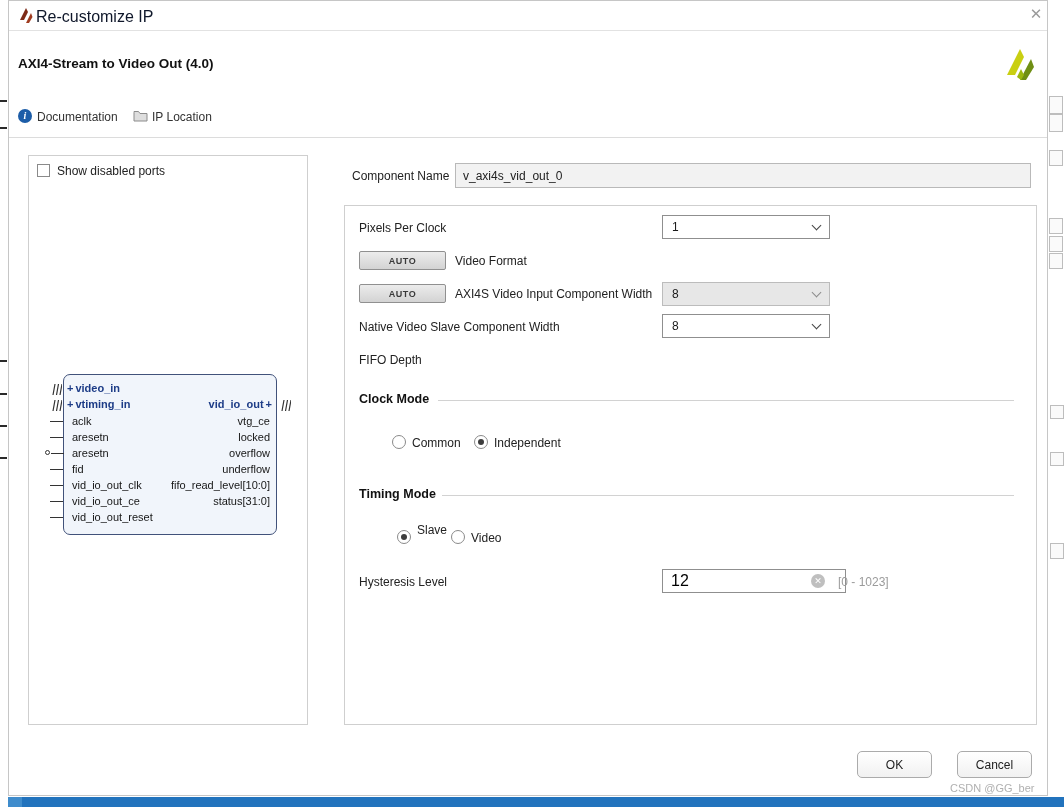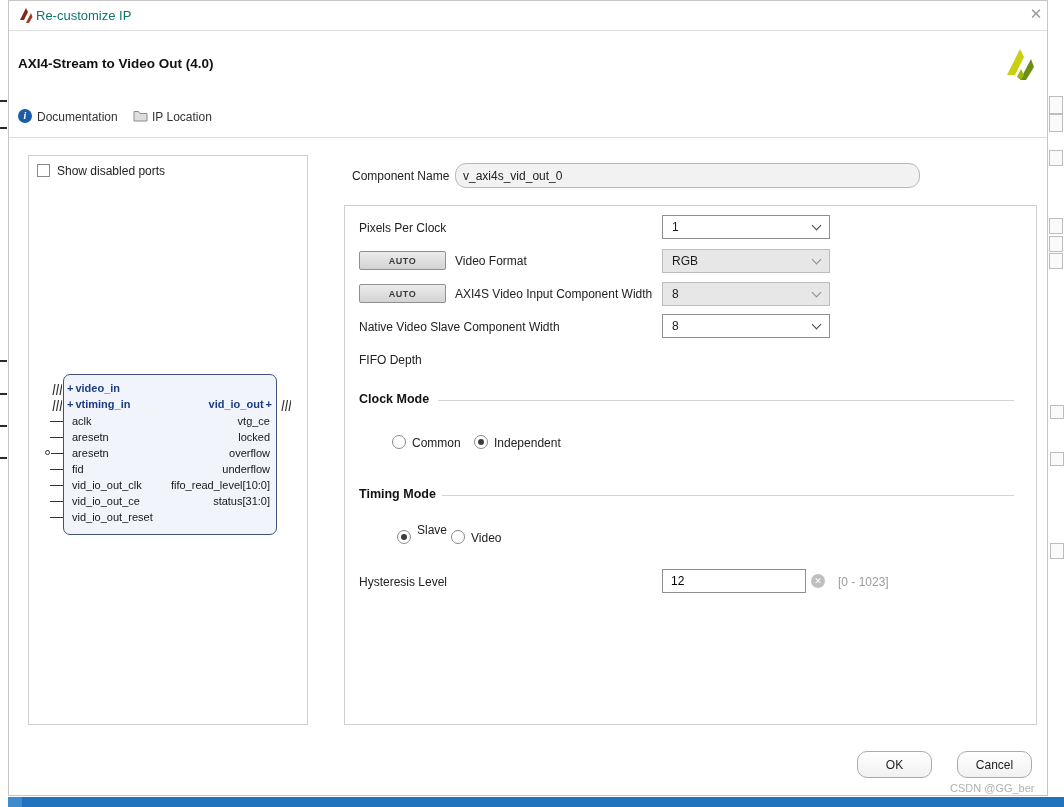--- a/index.html
+++ b/index.html
@@ -6,21 +6,21 @@
   html,body { background:#ffffff; }
   .screen { position:relative; width:1064px; height:807px; background:#fff;
             font-family:"Liberation Sans","DejaVu Sans",sans-serif; color:#1a1a1a; overflow:hidden; }
   .abs { position:absolute; }
 
   
   .dialog { position:absolute; left:8px; top:0; width:1040px; height:796px;
             background:#fff; border:1px solid #c6c6c6; }
   .titlebar-sep { position:absolute; left:9px; top:30px; width:1038px; height:1px; background:#e2e2e2; }
   .links-sep    { position:absolute; left:9px; top:137px; width:1038px; height:1px; background:#dcdcdc; }
-  .win-title { position:absolute; left:36px; top:8px; font-size:13px; color:#0f766e; }
+  .win-title { position:absolute; left:36px; top:8px; font-size:16px; color:#0f172a; }
   .close-x   { position:absolute; left:1026px; top:5px; font-size:15px; color:#9a9a9a; cursor:pointer; width:20px; text-align:center; }
   .page-title { position:absolute; left:18px; top:56px; font-size:13.5px; font-weight:bold; color:#111; }
 
   .link-label { position:absolute; top:110px; font-size:12px; color:#333; }
   .info-icon { position:absolute; left:18px; top:109px; width:14px; height:14px; border-radius:50%;
                background:#1c5da8; color:#fff; font-size:10px; font-style:italic; font-weight:bold;
                text-align:center; line-height:14px; font-family:"Liberation Serif",serif; }
 
   
   .left-panel { position:absolute; left:28px; top:155px; width:280px; height:570px;
@@ -58,28 +58,28 @@
               display:flex; align-items:center; justify-content:center; letter-spacing:0.6px; cursor:pointer; }
 
   .section-title { position:absolute; font-size:12.5px; font-weight:bold; color:#111; }
   .section-line { position:absolute; height:1px; background:#d2d2d2; }
 
   .radio { position:absolute; width:14px; height:14px; border:1px solid #8a8a8a; border-radius:50%; background:#fff; cursor:pointer; }
   .radio.sel::after { content:""; position:absolute; left:3px; top:3px; right:3px; bottom:3px;
                       border-radius:50%; background:#3c3c3c; }
   .radio-label { position:absolute; font-size:12px; color:#222; }
 
-  .hys-input { position:absolute; left:662px; top:569px; width:144px; height:24px; border:1px solid #8f8f8f;
-               background:#fff; font-size:12px; padding:0 26px 0 8px; font-family:"Liberation Sans",sans-serif; }
+  .hys-input { position:absolute; left:662px; top:569px; width:184px; height:24px; border:1px solid #8f8f8f;
+               background:#fff; font-size:16px; padding:0 26px 0 8px; font-family:"Liberation Sans",sans-serif; }
   .clear-x { position:absolute; left:811px; top:574px; width:14px; height:14px; border-radius:50%;
              background:#bfbfbf; color:#fff; font-size:9px; line-height:14px; text-align:center; cursor:pointer; }
   .range-hint { position:absolute; left:838px; top:575px; font-size:12px; color:#9b9b9b; }
 
   .btn { position:absolute; width:75px; height:27px; background:linear-gradient(#ffffff,#f1f1f1);
-         border:1px solid #ababab; border-radius:10px; font-size:12px; color:#222;
+         border:1px solid #ababab; border-radius:5px; font-size:12px; color:#222;
          font-family:"Liberation Sans",sans-serif; cursor:pointer; }
   .watermark { position:absolute; left:950px; top:782px; font-size:11px; color:#b0b0b0; }
 
   
   .taskbar { position:absolute; left:8px; top:797px; width:1056px; height:10px; background:#2273bd; }
   .taskbar-accent { position:absolute; left:8px; top:797px; width:14px; height:10px; background:#3f8ccc; }
   .rbox { position:absolute; border:1px solid #bdbdbd; background:#fafafa; width:14px; }
   .tick { position:absolute; background:#2a2a2a; height:2px; }
 </style>
 </head>
@@ -166,36 +166,32 @@
 
   <div class="port intf" style="right:792px;top:398px"><span>vid_io_out</span><span class="plus" style="margin:0 0 0 2px">+</span></div>
   <div class="port" style="right:794px;top:415px">vtg_ce</div>
   <div class="port" style="right:794px;top:431px">locked</div>
   <div class="port" style="right:794px;top:447px">overflow</div>
   <div class="port" style="right:794px;top:463px">underflow</div>
   <div class="port" style="right:794px;top:479px">fifo_read_level[10:0]</div>
   <div class="port" style="right:794px;top:495px">status[31:0]</div>
 
   <span class="form-label" style="left:352px;top:169px">Component Name</span>
-  <input class="text-input" style="left: 455px; top: 163px; width: 465px; height: 25px; border-radius: 11px;" value="v_axi4s_vid_out_0">
+  <input class="text-input" style="left: 455px; top: 163px; width: 576px; height: 25px;" value="v_axi4s_vid_out_0">
 
   <div class="options-panel"></div>
 
   <span class="form-label" style="left:359px;top:221px">Pixels Per Clock</span>
   <div class="dropdown" style="left:662px;top:215px">
     <span>1</span>
     <span class="chev"></span>
   </div>
 
   <div class="auto-btn" style="left:359px;top:251px">AUTO</div>
   <span class="form-label" style="left:455px;top:254px">Video Format</span>
-  <div class="dropdown disabled" style="left:662px;top:249px">
-    <span>RGB</span>
-    <span class="chev"></span>
-  </div>
 
   <div class="auto-btn" style="left:359px;top:284px">AUTO</div>
   <span class="form-label" style="left:455px;top:287px">AXI4S Video Input Component Width</span>
   <div class="dropdown disabled" style="left:662px;top:282px">
     <span>8</span>
     <span class="chev"></span>
   </div>
 
   <span class="form-label" style="left:359px;top:320px">Native Video Slave Component Width</span>
   <div class="dropdown" style="left:662px;top:314px">

